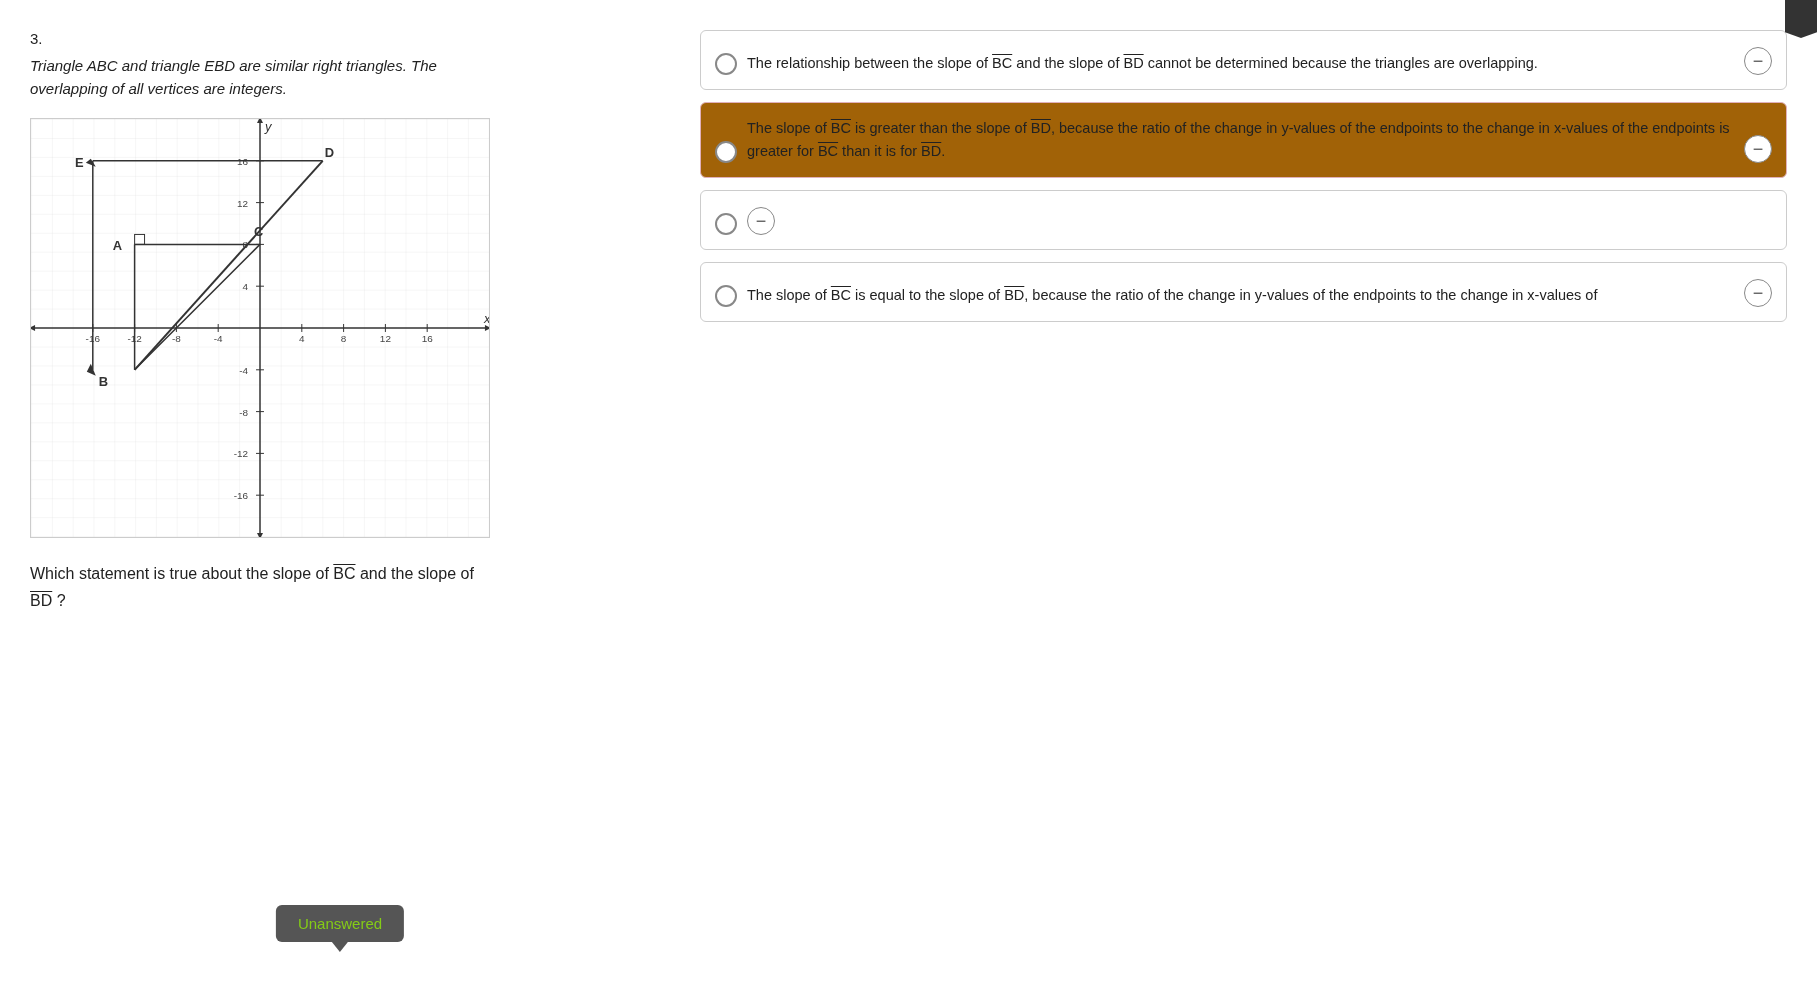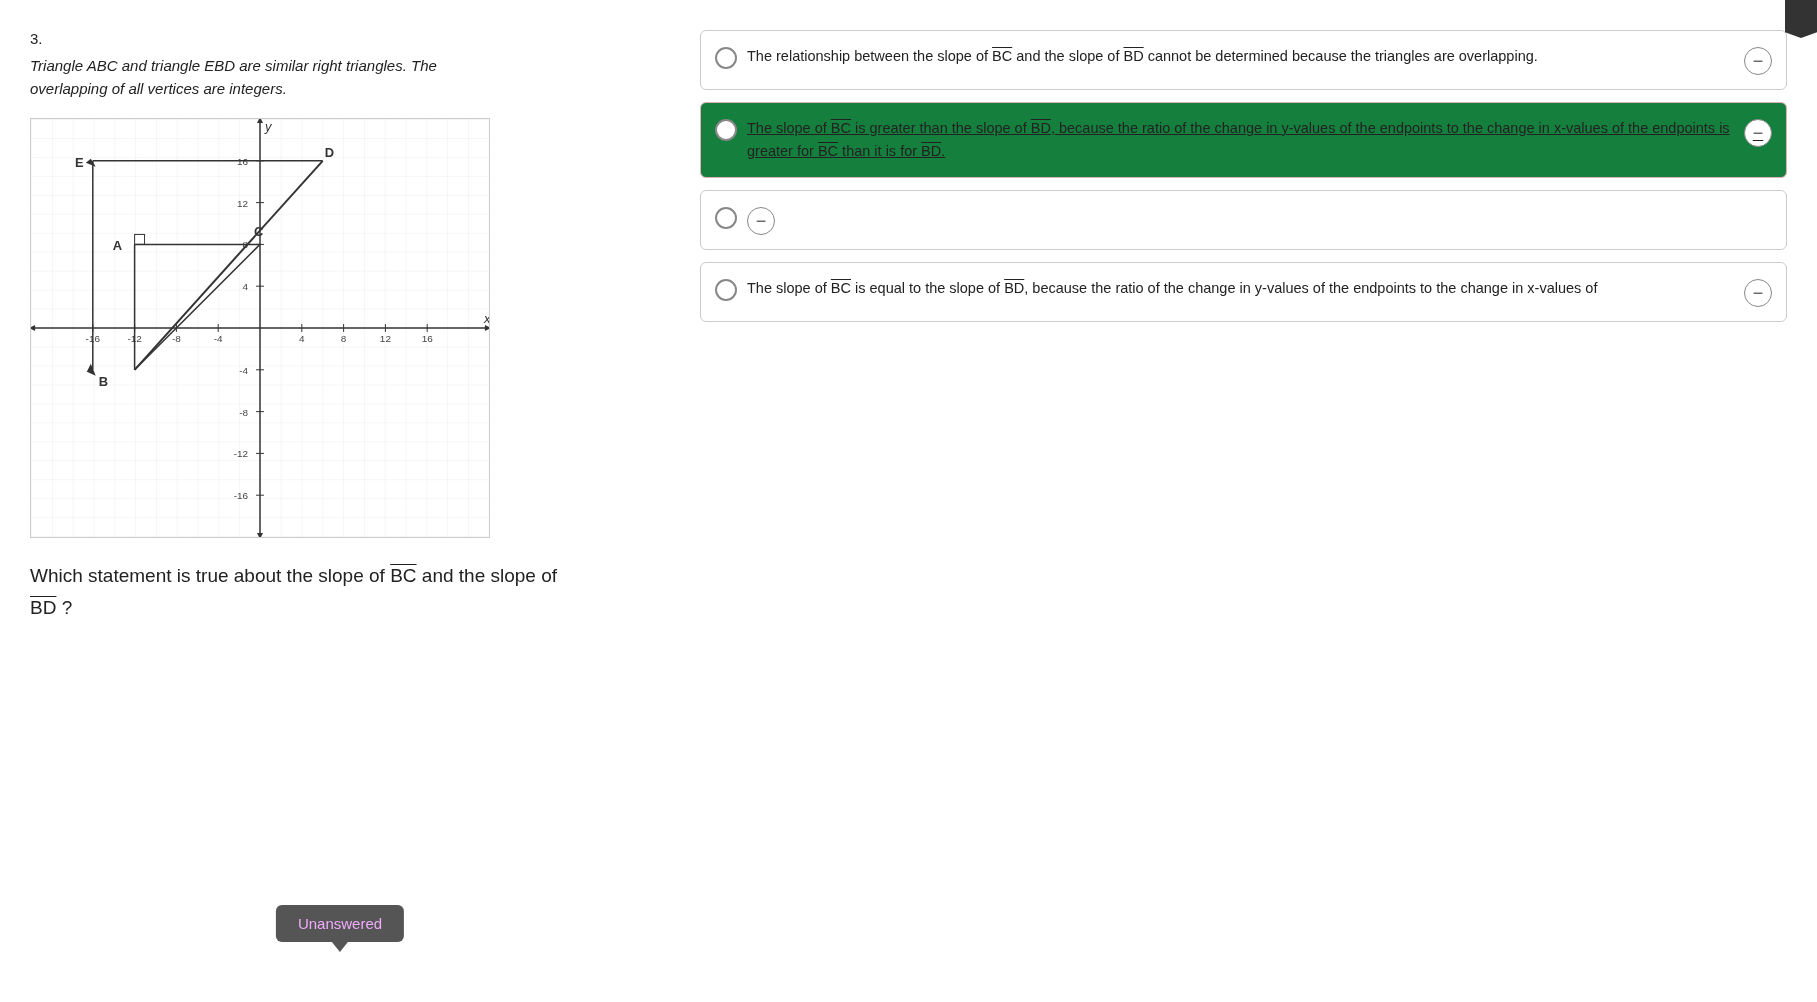--- a/index.html
+++ b/index.html
@@ -49,40 +49,39 @@
       border: 1px solid #ccc;
       position: relative;
       background: #fff;
       margin-bottom: 20px;
     }
     .graph-svg {
       width: 100%;
       height: 100%;
     }
     .question-bottom {
-      font-size: 19px;
+      font-size: 16px;
       line-height: 1.7;
       margin-top: 22px;
     }
     
     .answer-option {
       display: flex;
       flex-direction: row;
-      align-items: flex-start;
+      align-items: flex-end;
       border: 1px solid #ccc;
       border-radius: 6px;
       padding: 14px 14px 14px 14px;
       background: #fff;
       gap: 10px;
       position: relative;
     }
     .answer-option.selected {
-      background: #15803d;
+      background: #a16207;
       border-color: #e0b0bb;
-      text-decoration: underline;
     }
     .radio-circle {
       width: 22px;
       height: 22px;
       border-radius: 50%;
       border: 2px solid #888;
       flex-shrink: 0;
       margin-top: 2px;
       background: #fff;
     }
@@ -110,21 +109,21 @@
       text-decoration: overline;
       font-style: normal;
     }
     
     .unanswered-badge {
       position: absolute;
       bottom: 60px;
       left: 50%;
       transform: translateX(-50%);
       background: #555;
-      color: #f0abfc;
+      color: #84cc16;
       border-radius: 6px;
       padding: 10px 22px;
       font-size: 15px;
       font-weight: 500;
       white-space: nowrap;
     }
     .unanswered-badge::after {
       content: '';
       position: absolute;
       bottom: -10px;

